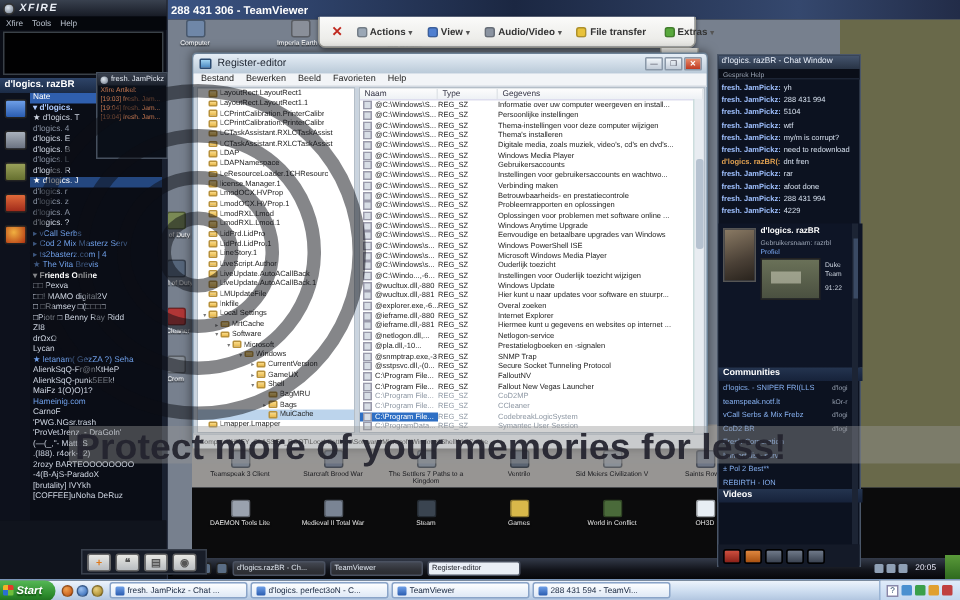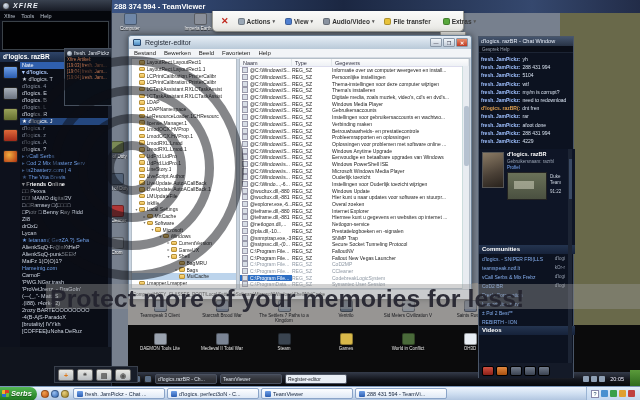--- a/index.html
+++ b/index.html
@@ -218,21 +218,21 @@
     opacity:.93; white-space:nowrap; letter-spacing:0; transform:scaleX(1.04); transform-origin:left center; }
 </style>
 </head>
 <body>
 
 <div id="screen">
 
   <div class="tv">
     <div class="tv-title">
       <span class="tv-ico"></span>
-      <span>288 374 594 - TeamViewer</span>
+      <span>288 431 306 - TeamViewer</span>
     </div>
 
     <div class="tv-body">
       <div class="rd-olive"></div>
       <div class="rd-grayband"></div>
       <div class="rd-blackband"></div>
 
       <div class="rd-icons rd-top">
 
       <div class="dicon">
@@ -946,21 +946,21 @@
       <span class="b" style="background:linear-gradient(#707a8a,#3a4250)"></span>
       <span class="b" style="background:linear-gradient(#707a8a,#3a4250)"></span>
     </div>
   </div>
 
   <div class="grass"></div>
 
   <div class="xptask">
     <div class="start">
       <span class="flag"></span>
-      <span>Serbs</span>
+      <span>Start</span>
     </div>
     <div class="ql">
       <span class="q" style="background:radial-gradient(circle at 35% 30%,#f0a050,#c05010)"></span>
       <span class="q" style="background:radial-gradient(circle at 35% 30%,#9ac0f0,#2a60b0)"></span>
       <span class="q" style="background:radial-gradient(circle at 35% 30%,#e8d080,#a08020)"></span>
     </div>
     <div style="display:flex">
 
     <div class="ltb">
           <span class="ic"></span>

